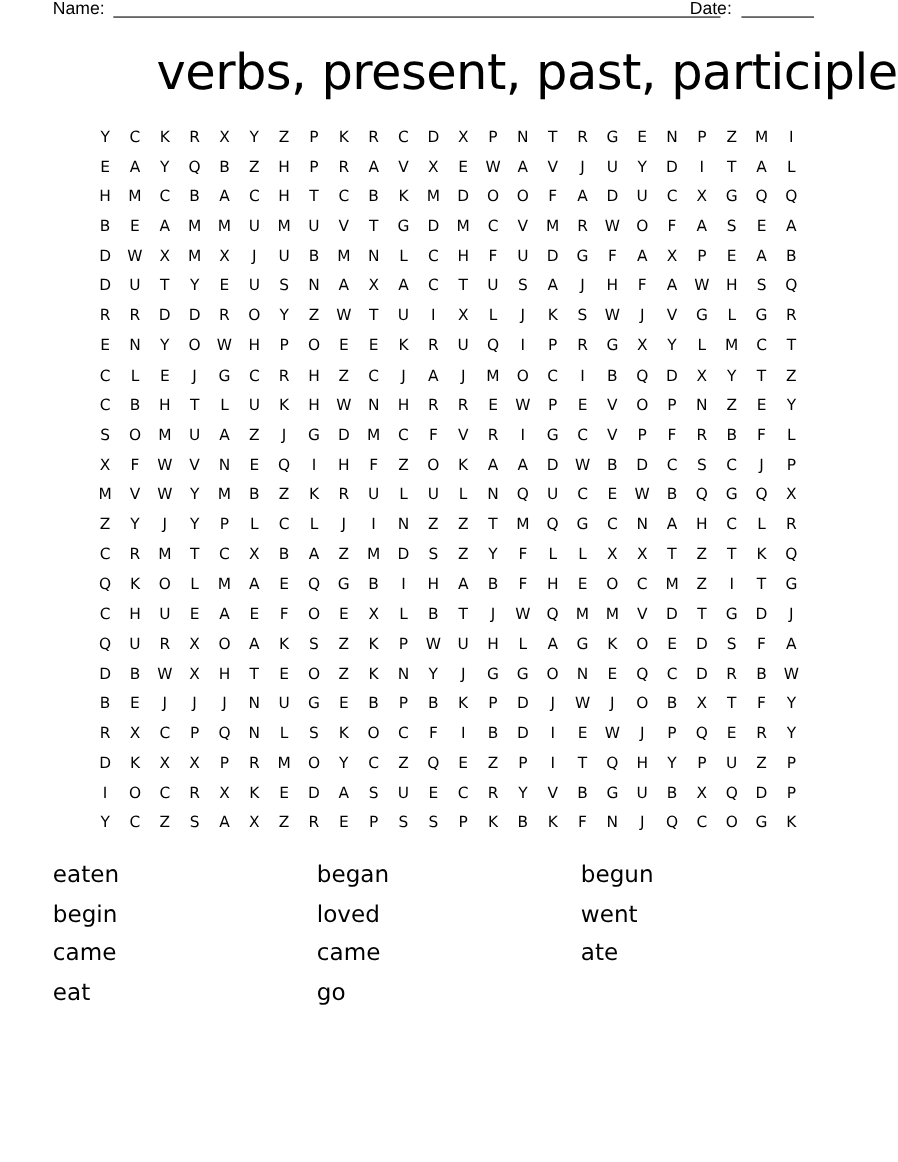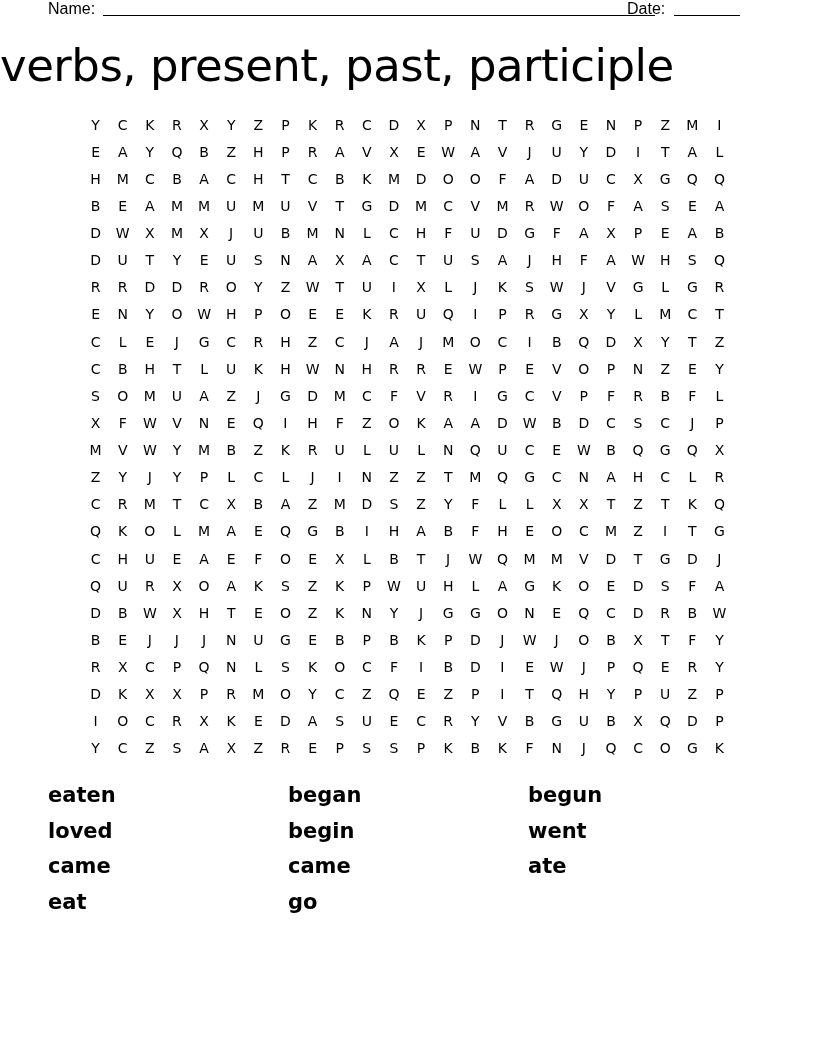--- a/index.html
+++ b/index.html
@@ -3,30 +3,30 @@
 <meta charset="utf-8">
 <style>
   html, body { margin: 0; padding: 0; background: #ffffff; }
   body { width: 816px; height: 1056px; position: relative; overflow: hidden; color: #000; }
   .header { position: absolute; top: 0; left: 48px; width: 700px; height: 20px;
     font-family: "Liberation Sans", sans-serif; font-size: 16px; line-height: 18px; }
   .name-label { position: absolute; left: 0; top: 0; }
   .name-line { position: absolute; left: 55px; top: 15px; width: 552px; border-bottom: 1px solid #000; }
   .date-label { position: absolute; left: 579px; top: 0; }
   .date-line { position: absolute; left: 626px; top: 15px; width: 66px; border-bottom: 1px solid #000; }
-  .title { position: absolute; top: 36px; left: 0; width: 816px; text-align: left;
+  .title { position: absolute; top: 36px; left: 0; width: 816px; text-align: right;
     font-family: "DejaVu Sans", sans-serif; font-size: 45px; line-height: 60px; letter-spacing: -0.5px; }
   .grid { position: absolute; left: 82px; top: 111px; display: grid;
     grid-template-columns: repeat(24, 27.13px); grid-auto-rows: 27.13px;
     font-family: "DejaVu Sans", sans-serif; font-size: 14px; }
   .cell { display: flex; align-items: center; justify-content: center; line-height: 1; }
   .words { position: absolute; left: 48px; top: 778px; width: 720px;
     display: grid; grid-template-columns: 240px 240px 240px; grid-auto-rows: 35.6px;
     font-family: "DejaVu Sans", sans-serif; font-size: 21px; }
-  .word { line-height: 35.6px; font-weight: bold; }
+  .word { line-height: 35.6px; }
 </style>
 </head>
 <body>
 
 <div class="header">
   <span class="name-label">Name:</span>
   <div class="name-line"></div>
   <span class="date-label">Date:</span>
   <div class="date-line"></div>
 </div>
@@ -609,21 +609,21 @@
     <div class="cell">C</div>
     <div class="cell">O</div>
     <div class="cell">G</div>
     <div class="cell">K</div>
   </div>
 
 <div class="words" id="words">
     <div class="word">eaten</div>
     <div class="word">began</div>
     <div class="word">begun</div>
+    <div class="word">begin</div>
     <div class="word">loved</div>
-    <div class="word">begin</div>
     <div class="word">went</div>
     <div class="word">came</div>
     <div class="word">came</div>
     <div class="word">ate</div>
     <div class="word">eat</div>
     <div class="word">go</div>
   </div>
 
 </body></html>

